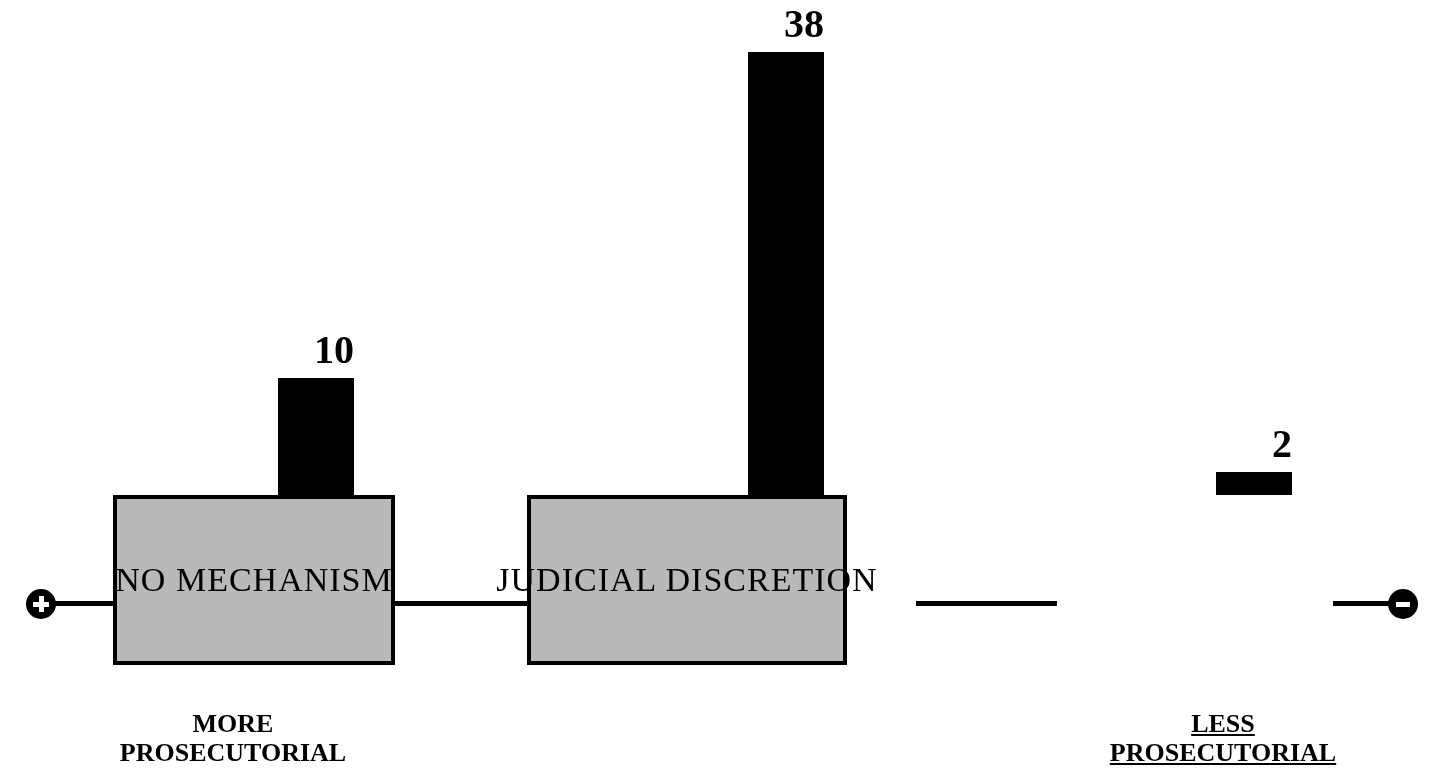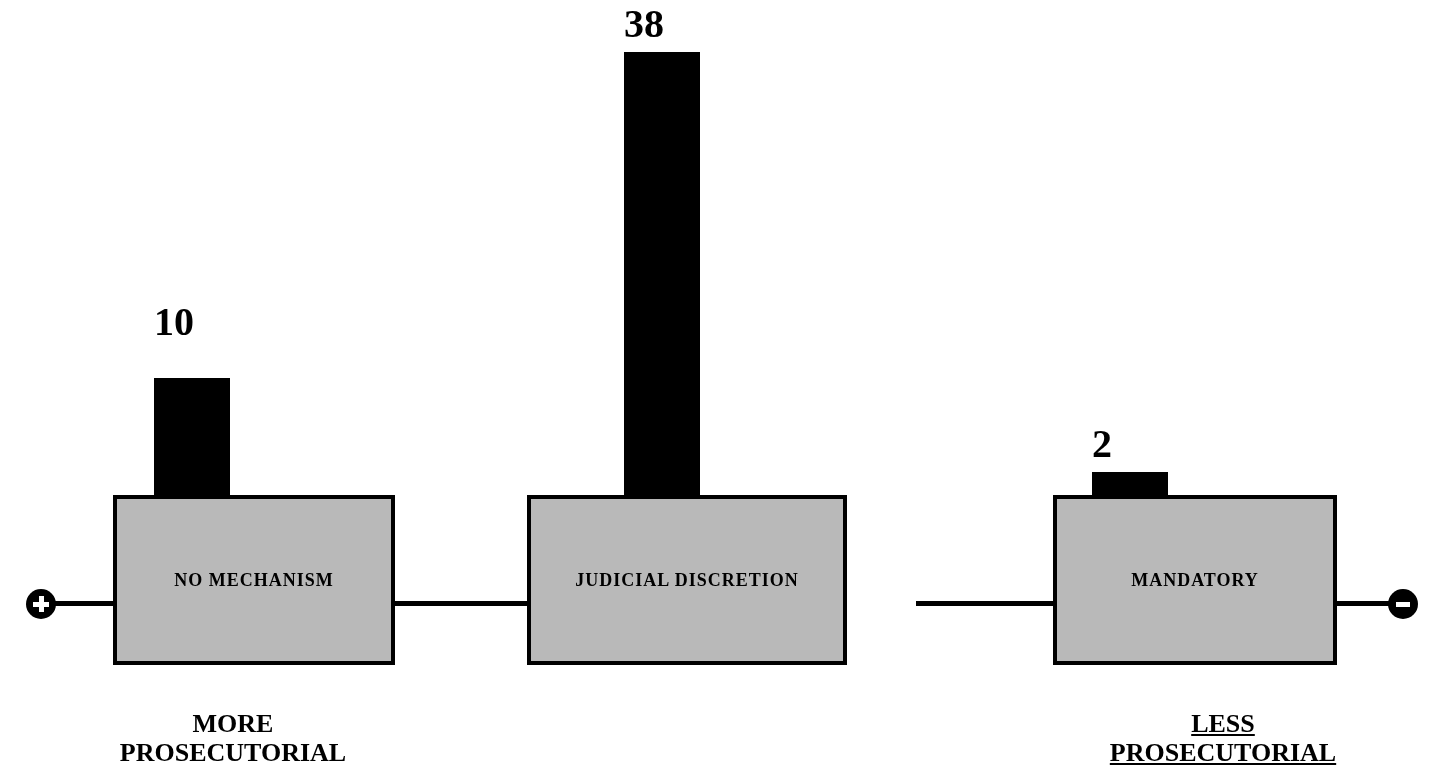--- a/index.html
+++ b/index.html
@@ -50,33 +50,33 @@
     top: 495px;
     height: 170px;
     box-sizing: border-box;
     background: #b9b9b9;
     border: 4px solid #000000;
     display: flex;
     align-items: center;
     justify-content: center;
   }
   .catbox .catlabel {
-    font-weight: bold;
-    font-size: 18px;
+    font-weight: normal;
+    font-size: 34px;
     letter-spacing: 1px;
     white-space: nowrap;
   }
   
   .barwrap {
     position: absolute;
     bottom: 277px; 
     width: 200px;
     display: flex;
     flex-direction: column;
-    align-items: flex-start;
+    align-items: flex-end;
   }
   .barvalue {
     font-weight: bold;
     font-size: 40px;
     line-height: 1;
     margin-bottom: 8px;
   }
   .bar {
     width: 76px;
     background: #000000;
@@ -104,42 +104,39 @@
   <div class="hline" style="left:1333px;width:70px;"></div>
 
   <div class="terminal" style="left:26px;">
     <div class="glyph-h"></div>
     <div class="glyph-v"></div>
   </div>
   <div class="terminal" style="left:1388px;">
     <div class="glyph-h" style="left:8px;width:14px;"></div>
   </div>
 
-  <div class="barwrap" style="left:154px;gap:28px;">
+  <div class="barwrap" style="left:154px;">
     <div class="barvalue">10</div>
     <div class="bar" style="height: 117px;"></div>
   </div>
   <div class="barwrap" style="left:624px;">
     <div class="barvalue">38</div>
     <div class="bar" style="height: 443px;"></div>
   </div>
   <div class="barwrap" style="left:1092px;">
     <div class="barvalue">2</div>
     <div class="bar" style="height: 23px;"></div>
   </div>
 
   <div class="catbox" style="left:113px; width:282px;">
     <span class="catlabel">NO MECHANISM</span>
   </div>
   <div class="catbox" style="left:527px; width:320px;">
     <span class="catlabel">JUDICIAL DISCRETION</span>
   </div>
-  <div class="catbox" style="left:1053px; width:284px;">
-    <span class="catlabel">MANDATORY</span>
-  </div>
 
   <div class="endlabel" style="left:83px;">MORE
 PROSECUTORIAL
 POWER</div>
   <div class="endlabel" style="left:1073px;text-decoration:underline;">LESS
 PROSECUTORIAL
 POWER</div>
 
 </div>
 

